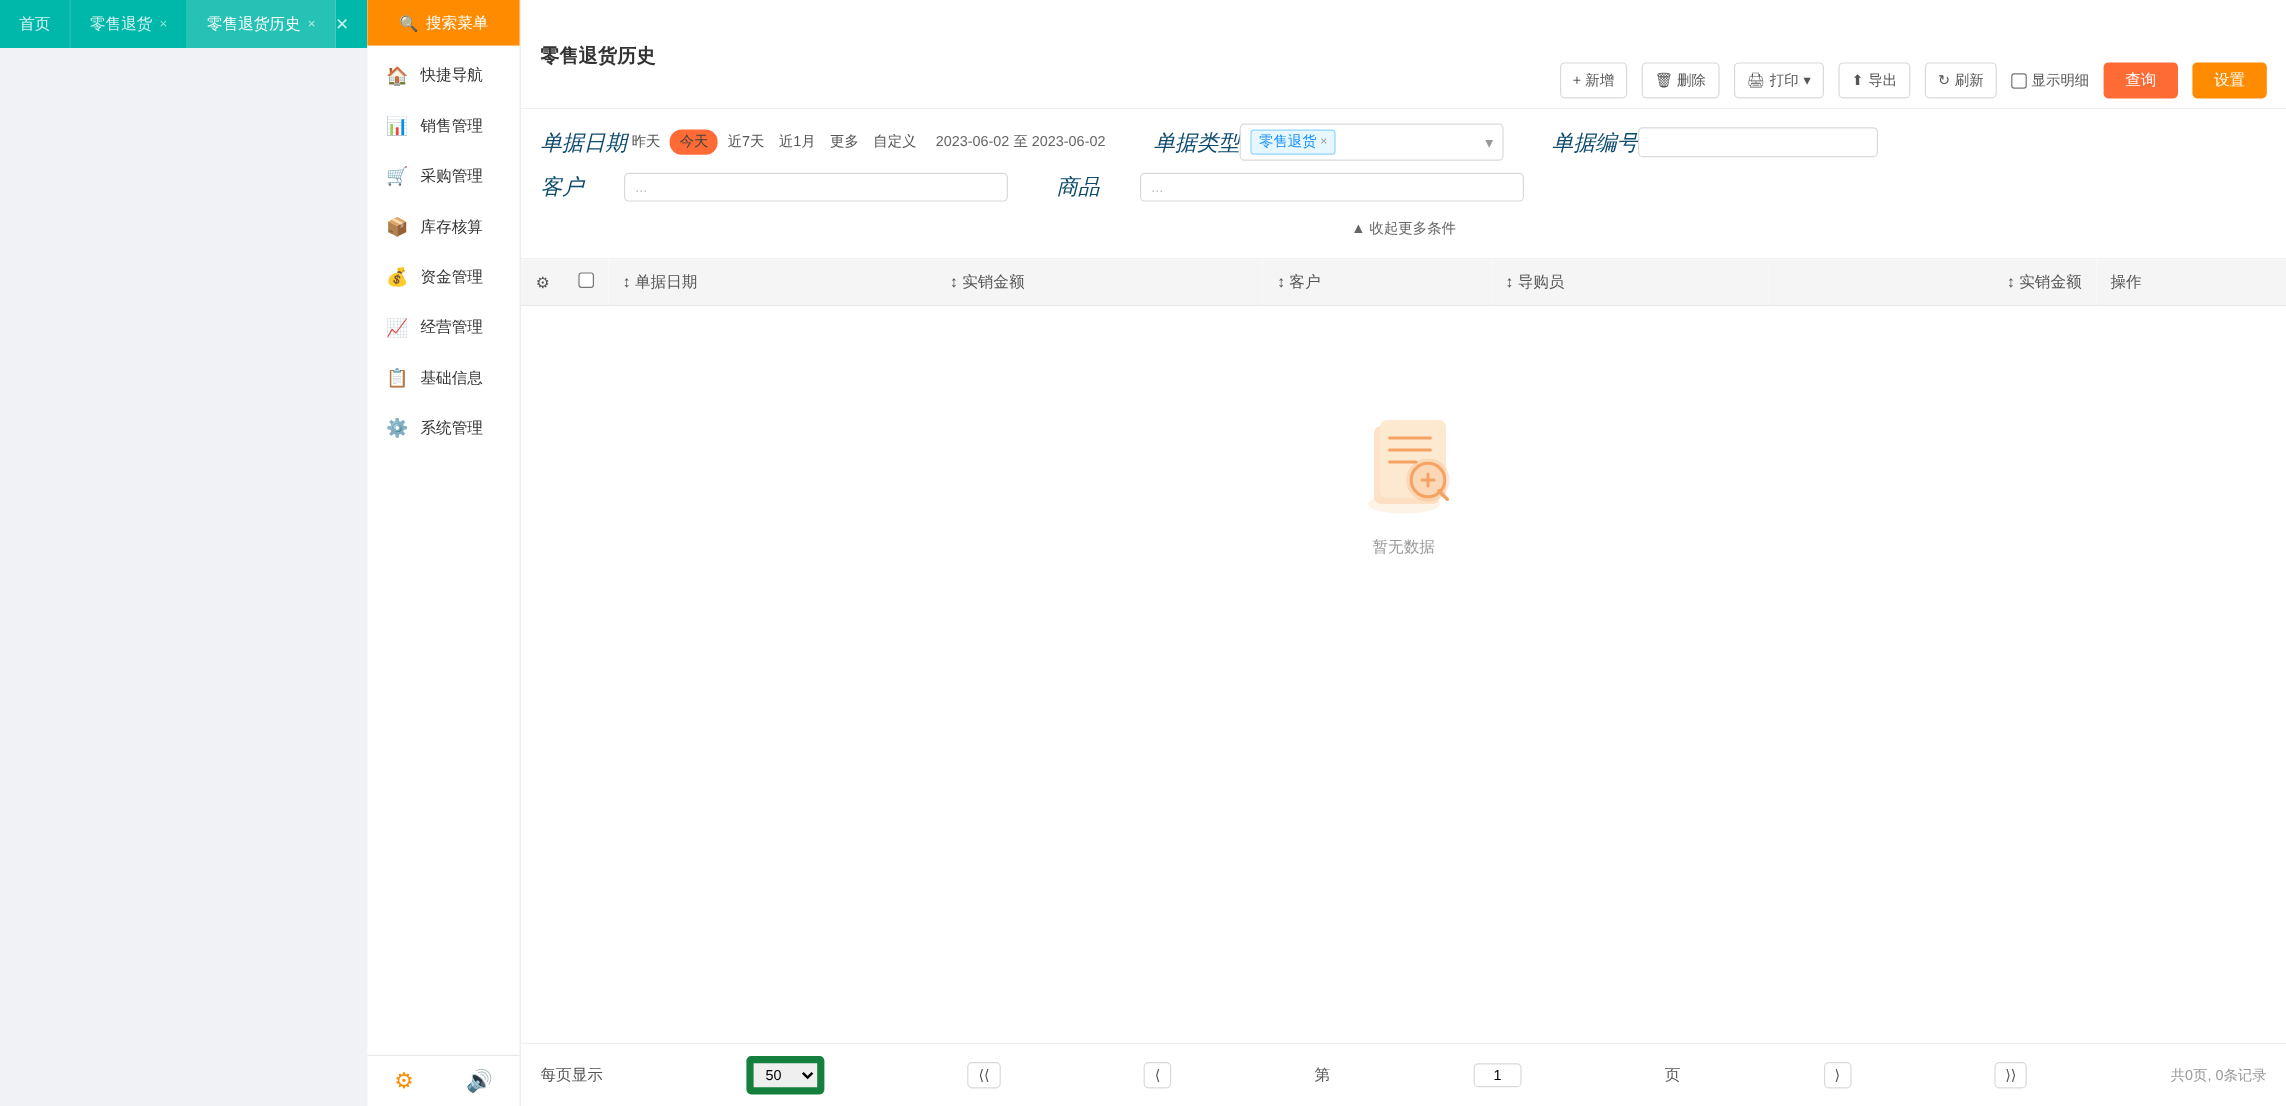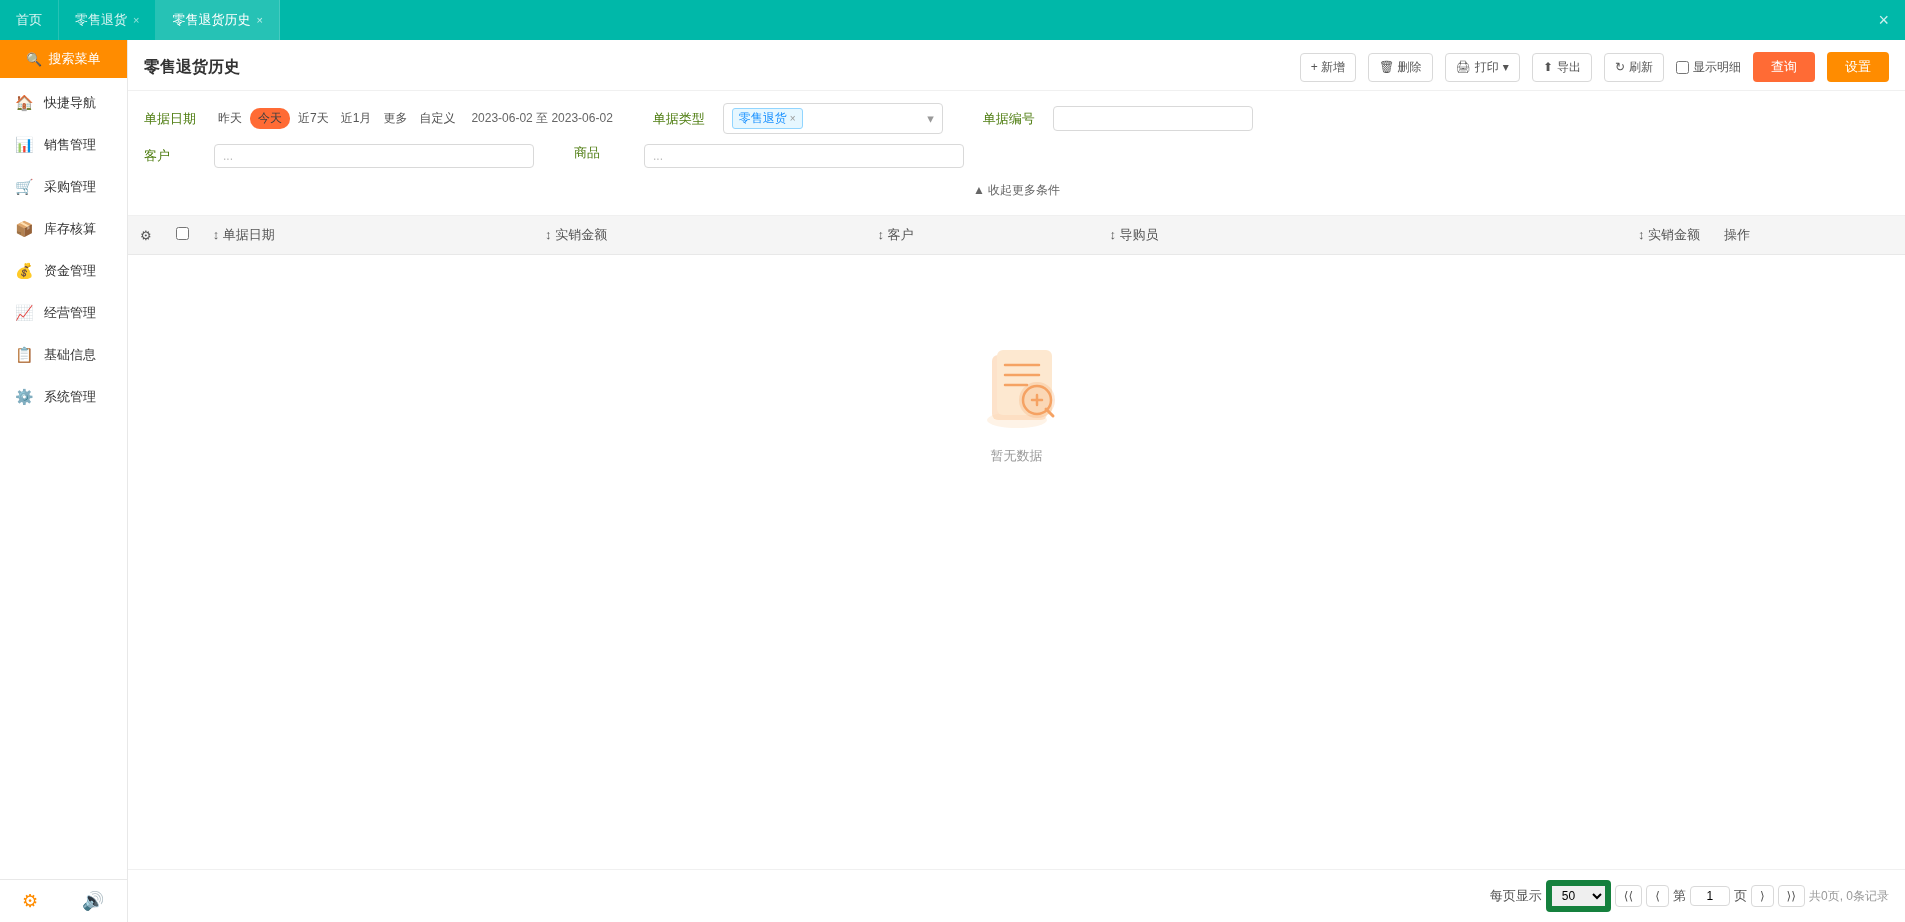--- a/index.html
+++ b/index.html
@@ -1,19 +1,19 @@
 <!DOCTYPE html>
 <html><head>
   <meta charset="utf-8">
   <style>
     * { box-sizing: border-box; margin: 0; padding: 0; }
     body { font-family: 'Microsoft YaHei', Arial, sans-serif; font-size: 13px; background: #f0f2f5; overflow: hidden; }
 
     
-    .app-container { display: flex; flex-direction: column; height: 922px; width: 1905px; }
+    .app-container { display: flex; height: 922px; width: 1905px; }
 
     
     .top-bar { background: #00b8a9; height: 40px; display: flex; align-items: center; padding: 0 0 0 0; flex-shrink: 0; }
     .top-bar-tabs { display: flex; align-items: stretch; height: 100%; flex: 1; }
     .top-tab { display: flex; align-items: center; padding: 0 16px; cursor: pointer; font-size: 13px; color: rgba(255,255,255,0.85); gap: 6px; height: 100%; border-right: 1px solid rgba(255,255,255,0.15); }
     .top-tab.active { background: rgba(255,255,255,0.15); color: #fff; }
     .top-tab .close-icon { font-size: 11px; opacity: 0.7; cursor: pointer; }
     .top-bar-right { display: flex; align-items: center; padding-right: 16px; }
     .top-bar-close { color: #fff; cursor: pointer; font-size: 18px; opacity: 0.8; }
 
@@ -31,31 +31,31 @@
 
     
     .content-area { flex: 1; display: flex; flex-direction: column; overflow: hidden; background: #f0f2f5; }
 
     
     .page-content { flex: 1; display: flex; flex-direction: column; overflow: hidden; background: #fff; margin: 0; }
 
     
     .page-header { display: flex; align-items: center; justify-content: space-between; padding: 12px 16px 8px 16px; background: #fff; border-bottom: 1px solid #f0f0f0; }
     .page-title { font-size: 16px; font-weight: bold; color: #333; }
-    .header-actions { display: flex; align-items: center; gap: 12px; }
+    .header-actions { display: flex; gap: 12px; margin-top: 40px; }
     .btn-action { display: flex; align-items: center; gap: 4px; padding: 5px 10px; border: 1px solid #d9d9d9; background: #fff; border-radius: 4px; cursor: pointer; font-size: 12px; color: #555; }
     .btn-query { background: #ff6b35; color: #fff; border: none; border-radius: 4px; padding: 6px 18px; cursor: pointer; font-size: 13px; font-weight: 500; }
     .btn-setting { background: #ff8c00; color: #fff; border: none; border-radius: 4px; padding: 6px 18px; cursor: pointer; font-size: 13px; }
     .display-toggle { display: flex; align-items: center; gap: 4px; font-size: 12px; color: #555; cursor: pointer; }
     .display-toggle input { cursor: pointer; }
 
     
     .filter-area { padding: 12px 16px; background: #fff; border-bottom: 1px solid #f0f0f0; }
     .filter-row { display: flex; align-items: center; margin-bottom: 10px; gap: 0; }
-    .filter-label { min-width: 70px; color: #4d7c0f; font-size: 13px; flex-shrink: 0; }
+    .filter-label { min-width: 70px; color: #0c4a6e; font-size: 18px; flex-shrink: 0; font-style: italic; }
     .filter-date-options { display: flex; align-items: center; gap: 4px; }
     .date-opt { font-size: 12px; color: #555; cursor: pointer; padding: 2px 4px; border-radius: 3px; }
     .date-opt.active { background: #ff6b35; color: #404040; border-radius: 10px; padding: 2px 8px; }
     .date-range { font-size: 12px; color: #666; margin-left: 8px; }
     .filter-type-selector { display: flex; align-items: center; border: 1px solid #d9d9d9; border-radius: 4px; padding: 4px 8px; min-width: 220px; background: #fff; cursor: pointer; gap: 6px; font-size: 13px; }
     .filter-type-tag { background: #e6f7ff; border: 1px solid #91d5ff; border-radius: 3px; padding: 1px 6px; font-size: 12px; color: #1890ff; display: flex; align-items: center; gap: 3px; }
     .filter-type-tag .tag-close { cursor: pointer; color: #999; font-size: 10px; }
     .filter-type-selector .arrow { margin-left: auto; color: #999; }
     .filter-input { border: 1px solid #d9d9d9; border-radius: 4px; padding: 4px 8px; font-size: 13px; min-width: 200px; color: #333; background: #fff; }
     .filter-input::placeholder { color: #bbb; }
@@ -70,21 +70,21 @@
     .data-table td { padding: 10px 12px; border-bottom: 1px solid #f0f0f0; color: #333; }
     .table-settings-icon { width: 32px; text-align: center; }
     .table-checkbox { width: 32px; text-align: center; }
 
     
     .empty-state { display: flex; flex-direction: column; align-items: center; justify-content: center; padding: 80px 0; }
     .empty-icon { width: 100px; height: 100px; margin-bottom: 12px; }
     .empty-text { color: #999; font-size: 13px; }
 
     
-    .pagination-bar { display: flex; align-items: center; justify-content: flex-end; padding: 10px 16px; border-top: 1px solid #f0f0f0; background: #fff; gap: 4px; font-size: 13px; color: #555; }
+    .pagination-bar { display: flex; align-items: center; justify-content: space-between; padding: 10px 16px; border-top: 1px solid #f0f0f0; background: #fff; gap: 4px; font-size: 13px; color: #555; }
     .page-size-select { border: 6px solid #15803d; border-radius: 4px; padding: 2px 6px; font-size: 12px; cursor: pointer; }
     .page-nav-btn { border: 1px solid #d9d9d9; background: #fff; border-radius: 4px; padding: 3px 8px; cursor: pointer; color: #555; font-size: 12px; }
     .page-input { border: 1px solid #d9d9d9; border-radius: 4px; padding: 2px 6px; width: 40px; text-align: center; font-size: 12px; }
     .total-text { color: #999; font-size: 12px; }
   </style>
 </head>
 <body>
 
 <div class="app-container">
 

